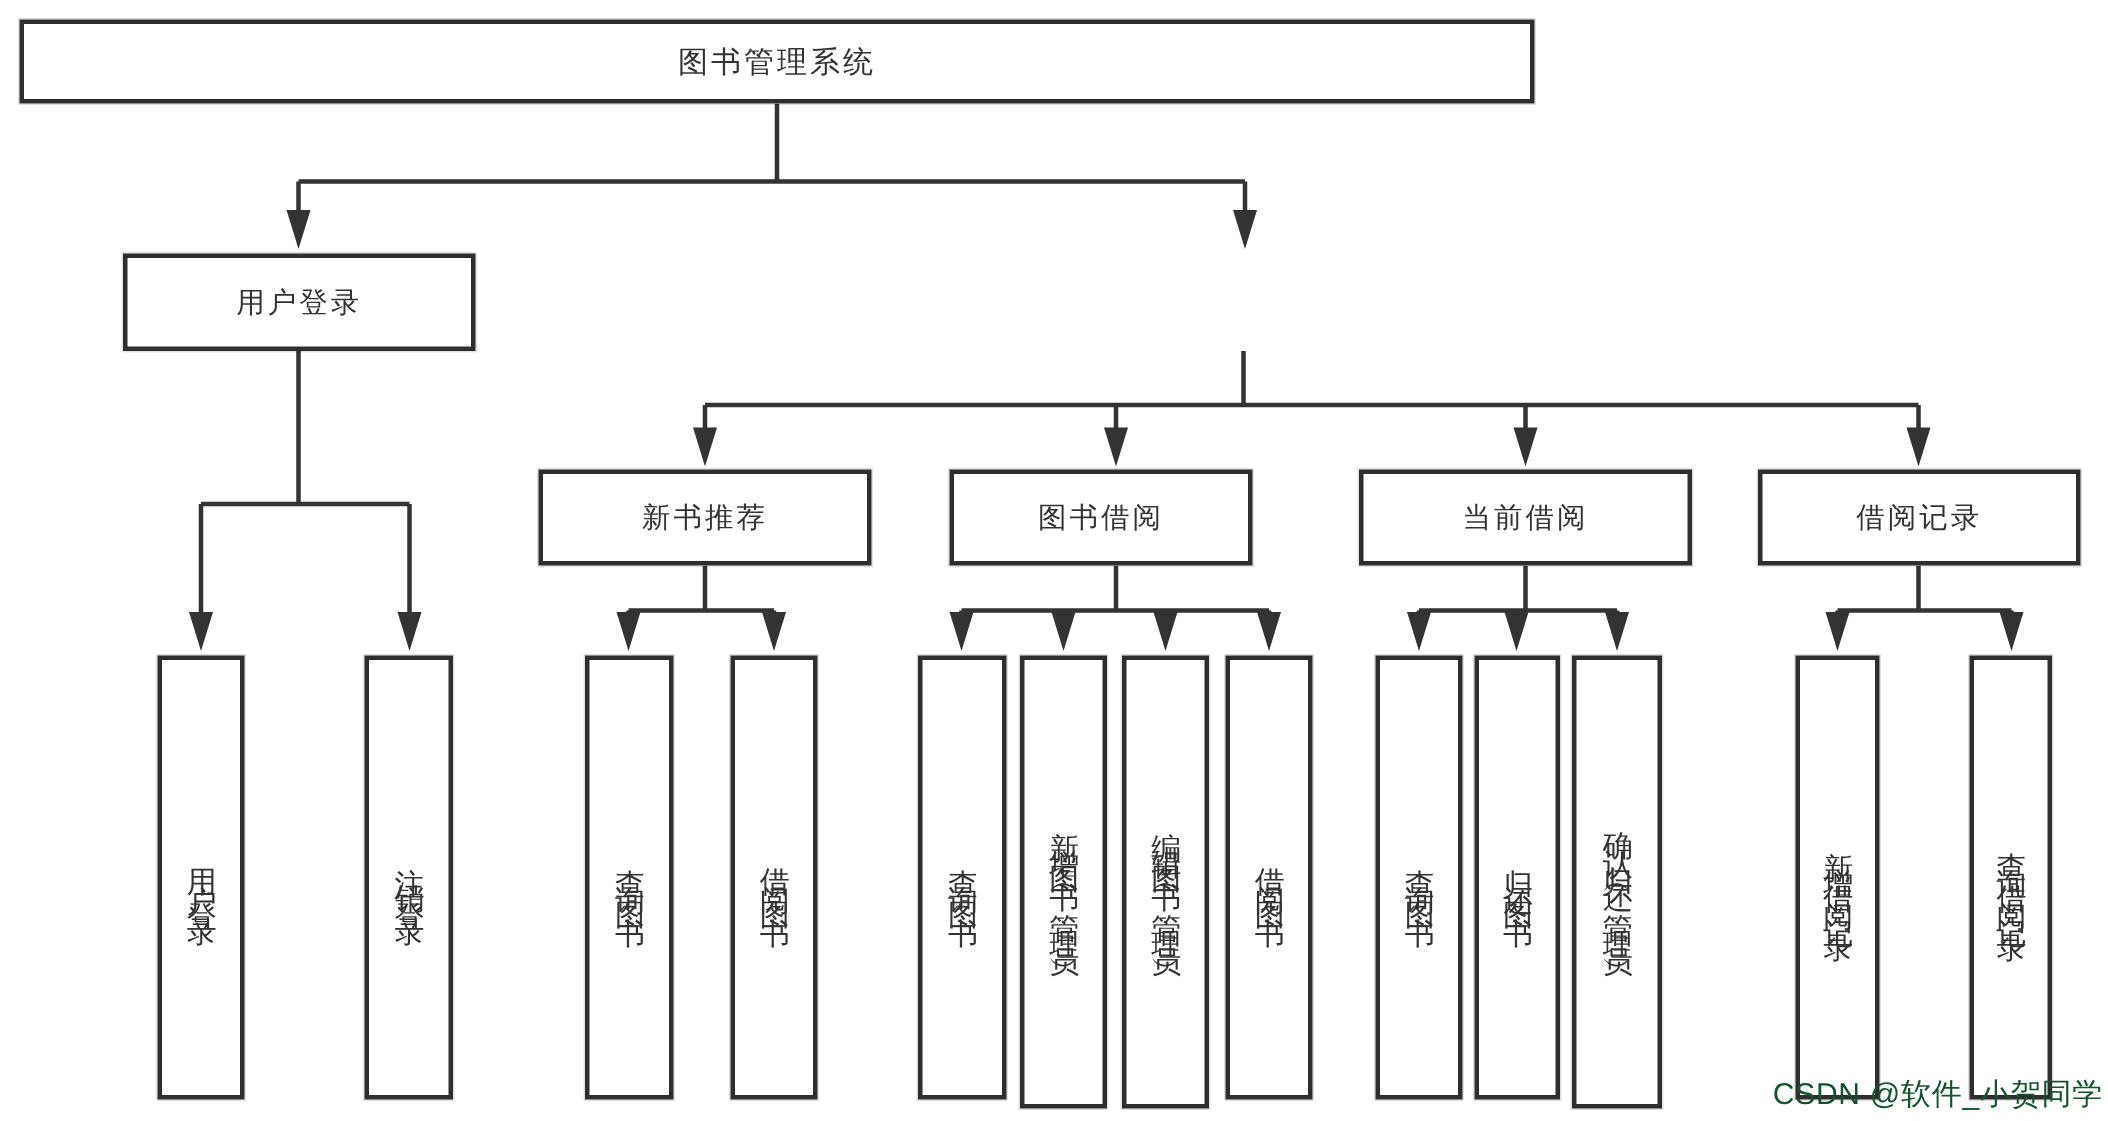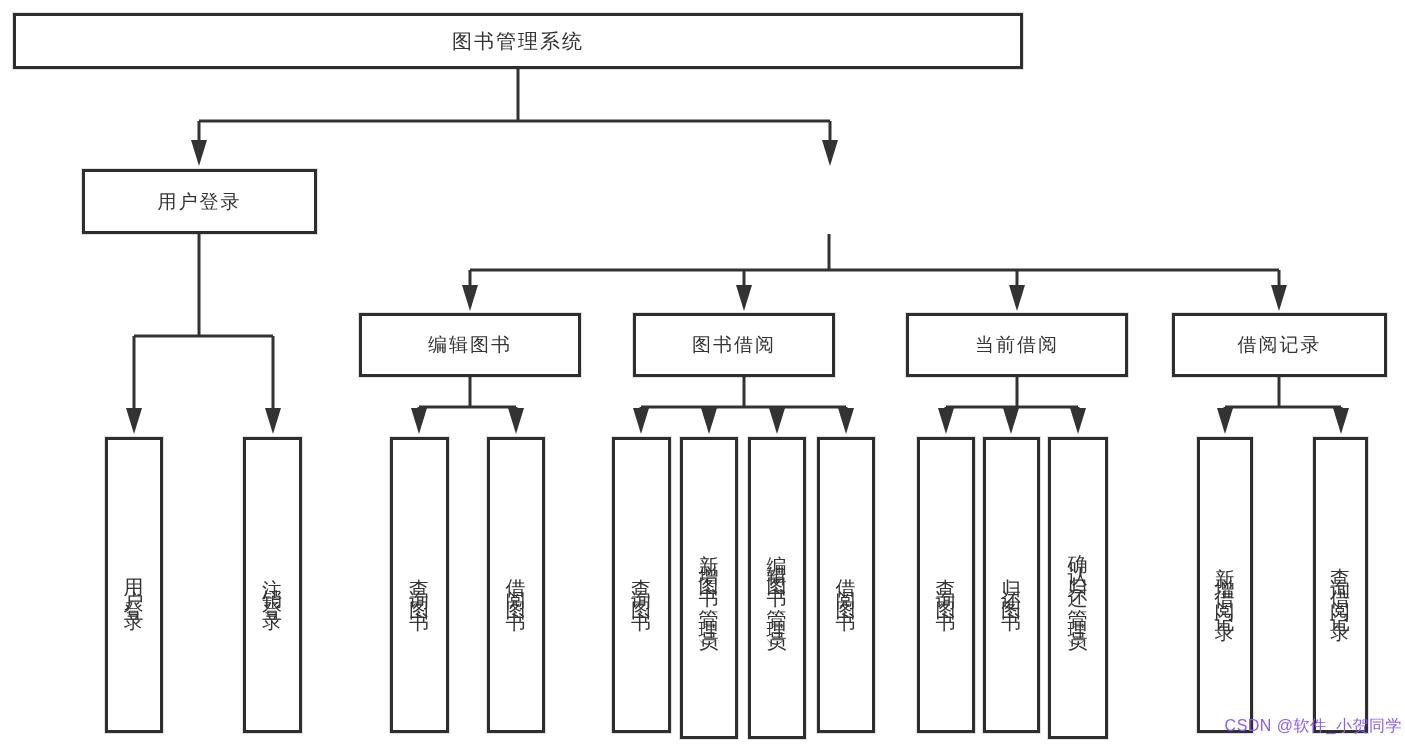--- a/index.html
+++ b/index.html
@@ -29,22 +29,22 @@
     text-orientation:mixed;
     font-size:20px;
     letter-spacing:11px;
     line-height:1;
     white-space:nowrap;
   }
   .watermark{
     position:absolute;
     top:716px;
     right:3px;
-    font-size:16px;
-    color:#8b5cf6;
+    font-size:20px;
+    color:#14532d;
     letter-spacing:0.5px;
     z-index:10;
     white-space:nowrap;
   }
 </style>
 </head>
 <body>
 
 <div class="stage">
 
@@ -90,21 +90,21 @@
 
   <div class="node hbox root-box" style="left:13px;top:13px;width:1010px;height:56px">
     <span>图书管理系统</span>
   </div>
 
   <div class="node hbox" style="left:82px;top:169px;width:235px;height:65px">
     <span>用户登录</span>
   </div>
 
   <div class="node hbox" style="left:359px;top:313px;width:222px;height:64px">
-    <span>编辑图书</span>
+    <span>新书推荐</span>
   </div>
   <div class="node hbox" style="left:633px;top:313px;width:202px;height:64px">
     <span>图书借阅</span>
   </div>
   <div class="node hbox" style="left:1172px;top:313px;width:215px;height:64px">
     <span>借阅记录</span>
   </div>
   <div class="node hbox" style="left:906px;top:313px;width:222px;height:64px">
     <span>当前借阅</span>
   </div>

